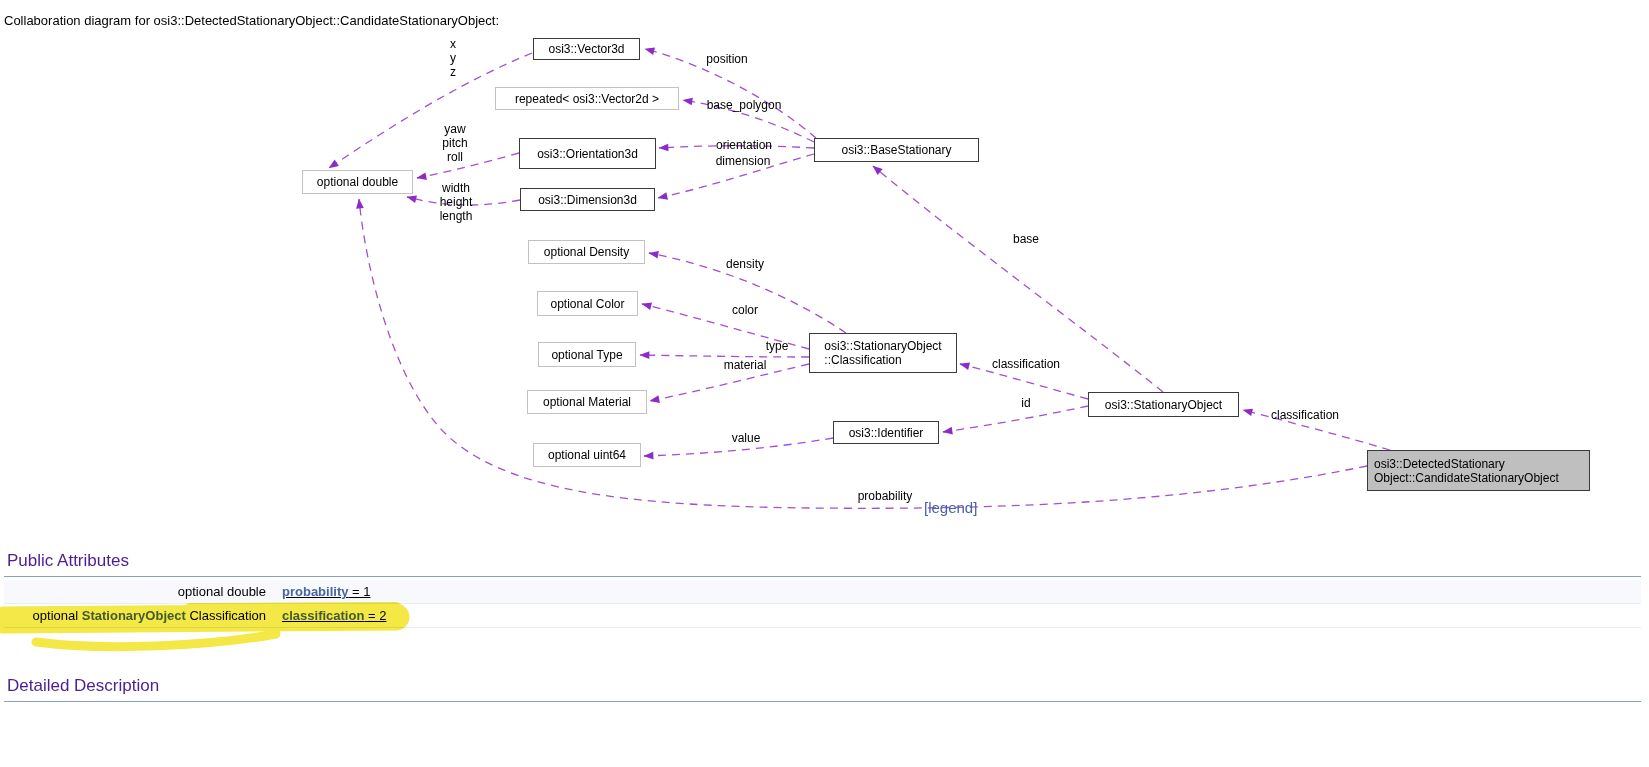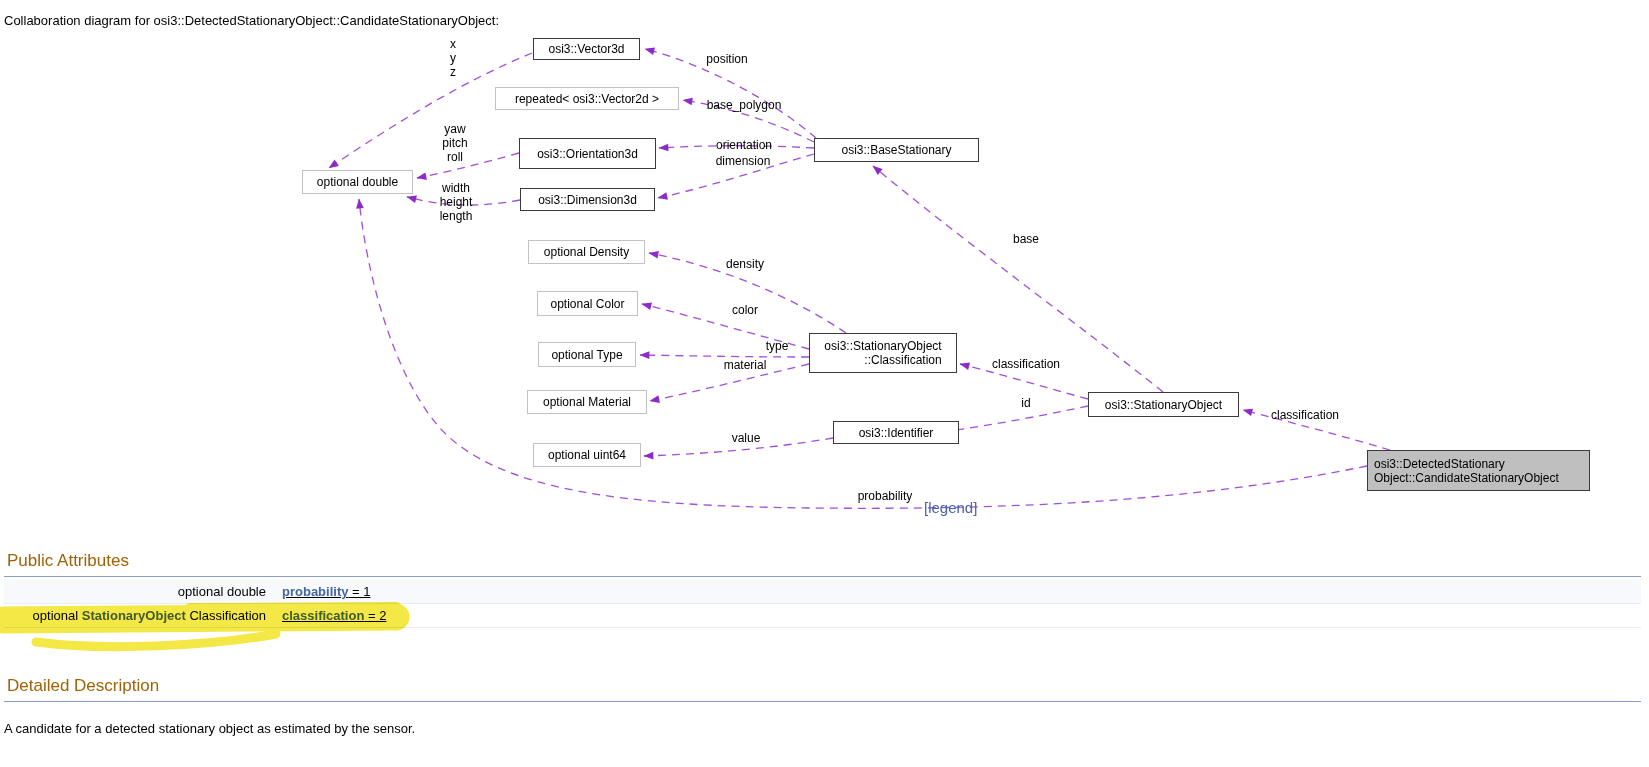--- a/index.html
+++ b/index.html
@@ -3,34 +3,34 @@
 <meta charset="utf-8">
 <style>
   html,body{margin:0;padding:0;background:#ffffff;}
   body{width:1649px;height:767px;position:relative;overflow:hidden;
        font-family:"Liberation Sans","DejaVu Sans",sans-serif;color:#000;}
   .abs{position:absolute;}
   #collab-title{left:4px;top:13px;font-size:13px;}
   #diagram{left:0;top:0;width:1649px;height:545px;}
   #edges{position:absolute;left:0;top:0;width:1649px;height:545px;}
   .node{position:absolute;display:flex;align-items:center;justify-content:center;
-        font-size:12px;line-height:14px;text-align:right;white-space:pre-line;
+        font-size:12px;line-height:14px;text-align:left;white-space:pre-line;
         background:#fff;box-sizing:border-box;}
   .node.class{border:1.5px solid #3a3a3a;}
   .node.plain{border:1.4px solid #c2c2c2;}
   .node.focus{border:1.5px solid #3a3a3a;background:#bfbfbf;
         justify-content:flex-start;text-align:left;padding-left:6px;}
   .edge-label{position:absolute;font-size:12px;line-height:14px;white-space:pre;
         text-align:center;transform:translateX(-50%);}
   #legend-link{left:924px;top:499px;font-size:15px;color:#4a63a8;cursor:pointer;}
   .section{position:absolute;left:4px;width:1637px;}
   #sec-attributes{top:551px;}
   #sec-description{top:676px;}
   h2.groupheader{margin:0;padding:0 0 5px 3px;font-size:17px;font-weight:400;
-        color:#a16207;border-bottom:1px solid #879ecb;}
+        color:#4c1d95;border-bottom:1px solid #879ecb;}
   #attr-rows{margin-top:3px;}
   .mrow{display:flex;align-items:center;height:23px;font-size:13px;
         border-bottom:1px solid #e7ecf5;}
   .mrow.shaded{background:#f8f9fc;}
   .mleft{width:262px;text-align:right;white-space:pre;}
   .mright{margin-left:16px;white-space:pre;text-decoration:underline;}
   a.el{color:#4665a2;font-weight:bold;text-decoration:none;}
   #desc-body{margin:19px 0 0 0;font-size:13px;}
   #highlight-marker{position:absolute;left:0;top:596px;width:440px;height:62px;
         mix-blend-mode:multiply;opacity:0.92;pointer-events:none;}
@@ -73,21 +73,21 @@
     <div class="node class" style="left: 519px; top: 138px; width: 137px; height: 31px;">osi3::Orientation3d</div>
     <div class="node class" style="left: 520px; top: 188px; width: 135px; height: 23px;">osi3::Dimension3d</div>
     <div class="node plain" style="left: 302px; top: 170px; width: 111px; height: 24px;">optional double</div>
     <div class="node class" style="left: 814px; top: 138px; width: 165px; height: 24px;">osi3::BaseStationary</div>
     <div class="node plain" style="left: 528px; top: 240px; width: 117px; height: 24px;">optional Density</div>
     <div class="node plain" style="left: 537px; top: 291px; width: 101px; height: 25px;">optional Color</div>
     <div class="node plain" style="left: 538px; top: 342px; width: 98px; height: 25px;">optional Type</div>
     <div class="node class" style="left: 809px; top: 333px; width: 148px; height: 40px;">osi3::StationaryObject
 ::Classification</div>
     <div class="node plain" style="left: 527px; top: 390px; width: 120px; height: 24px;">optional Material</div>
-    <div class="node class" style="left: 833px; top: 421px; width: 126px; height: 23px;">osi3::Identifier</div>
+    <div class="node class" style="left: 833px; top: 421px; width: 106px; height: 23px;">osi3::Identifier</div>
     <div class="node plain" style="left: 533px; top: 443px; width: 108px; height: 24px;">optional uint64</div>
     <div class="node class" style="left: 1088px; top: 392px; width: 151px; height: 25px;">osi3::StationaryObject</div>
     <div class="node focus" style="left: 1367px; top: 450px; width: 223px; height: 41px;">osi3::DetectedStationary
 Object::CandidateStationaryObject</div>
     <div class="edge-label" style="left: 453px; top: 37px;">x
 y
 z</div>
     <div class="edge-label" style="left: 455px; top: 122px;">yaw
 pitch
 roll</div>
@@ -127,14 +127,13 @@
 <svg id="highlight-marker" viewBox="0 0 440 62">
   <g fill="none" stroke="#f2e636" stroke-linecap="round">
     <path d="M4,24 L396,21" stroke-width="27"></path>
     <path d="M190,13 L396,12" stroke-width="12"></path>
     <path d="M276,38 C210,50 105,55 36,46" stroke-width="9"></path>
   </g>
 </svg>
 
 <div class="section" id="sec-description">
   <h2 class="groupheader">Detailed Description</h2>
-  <p id="desc-body">A candidate for a detected stationary object as estimated by the sensor.</p>
 </div>
 
 </body></html>

